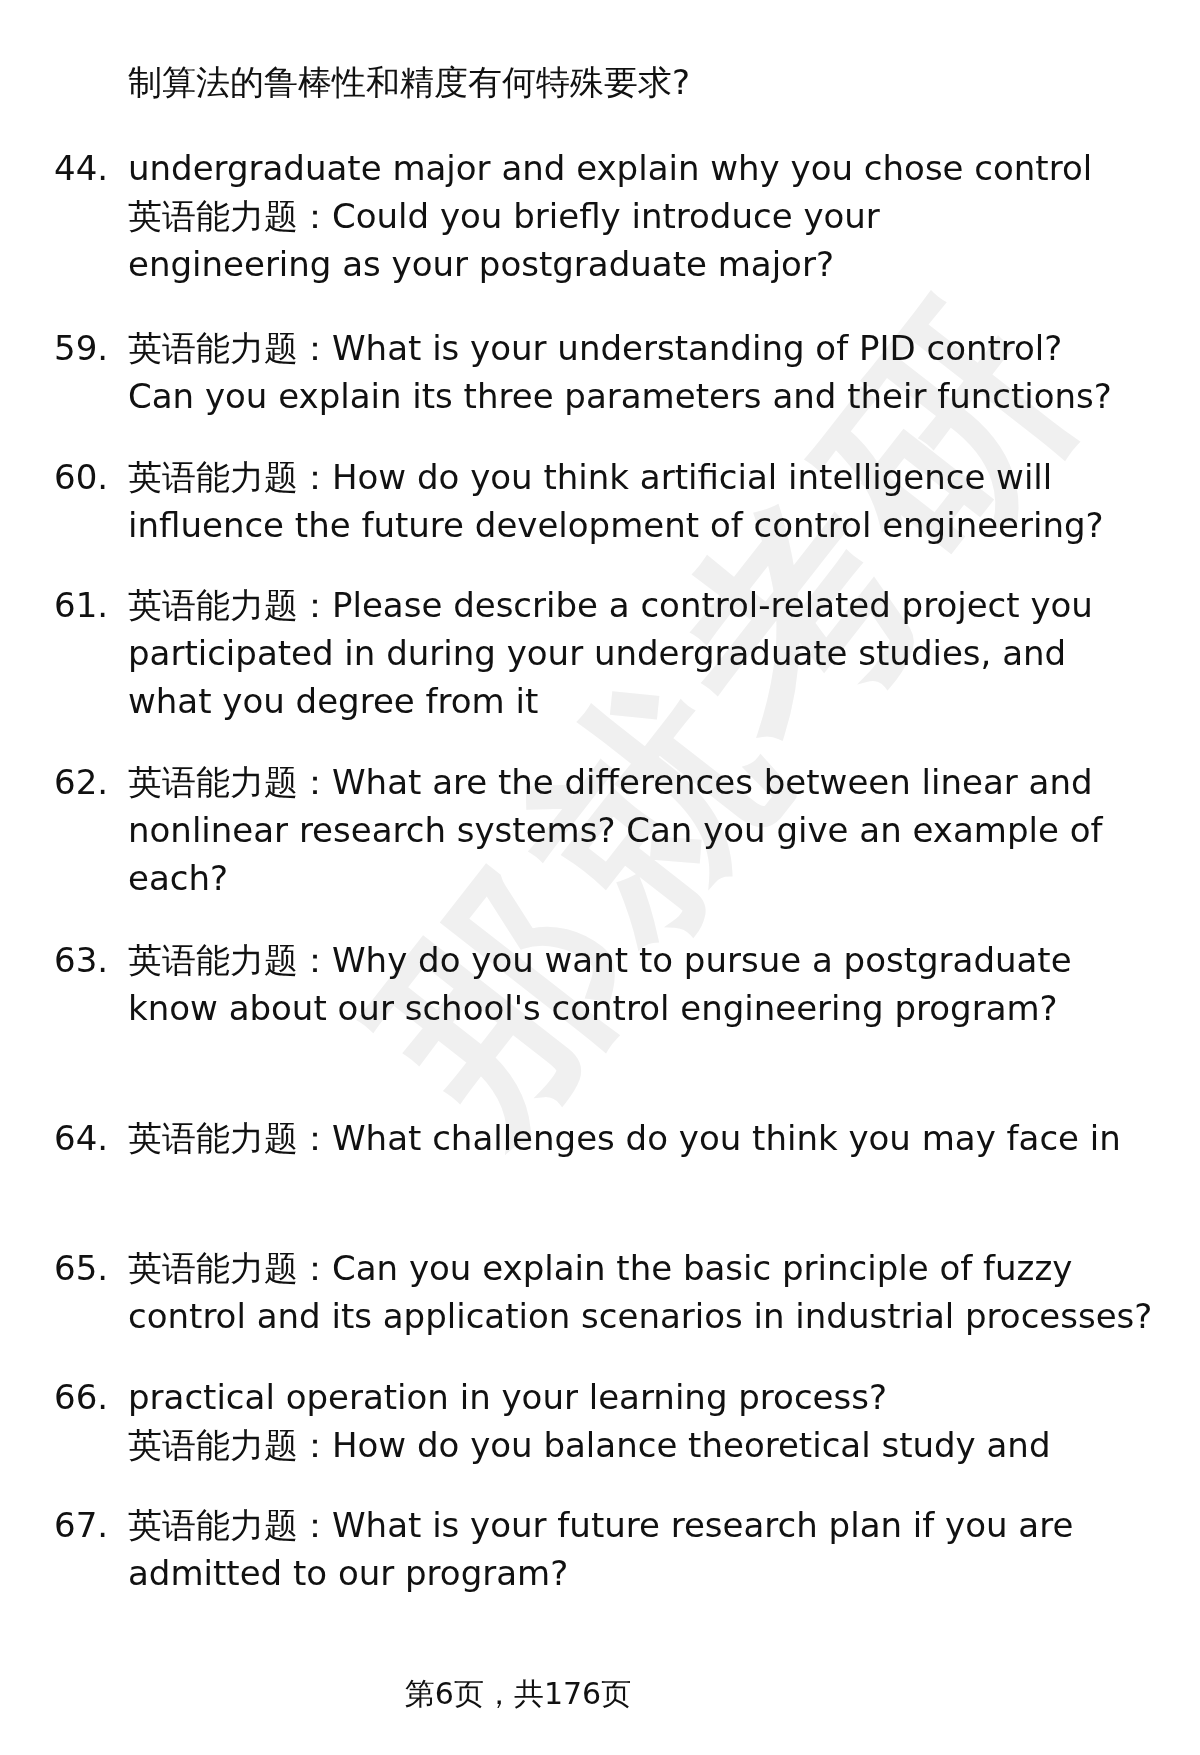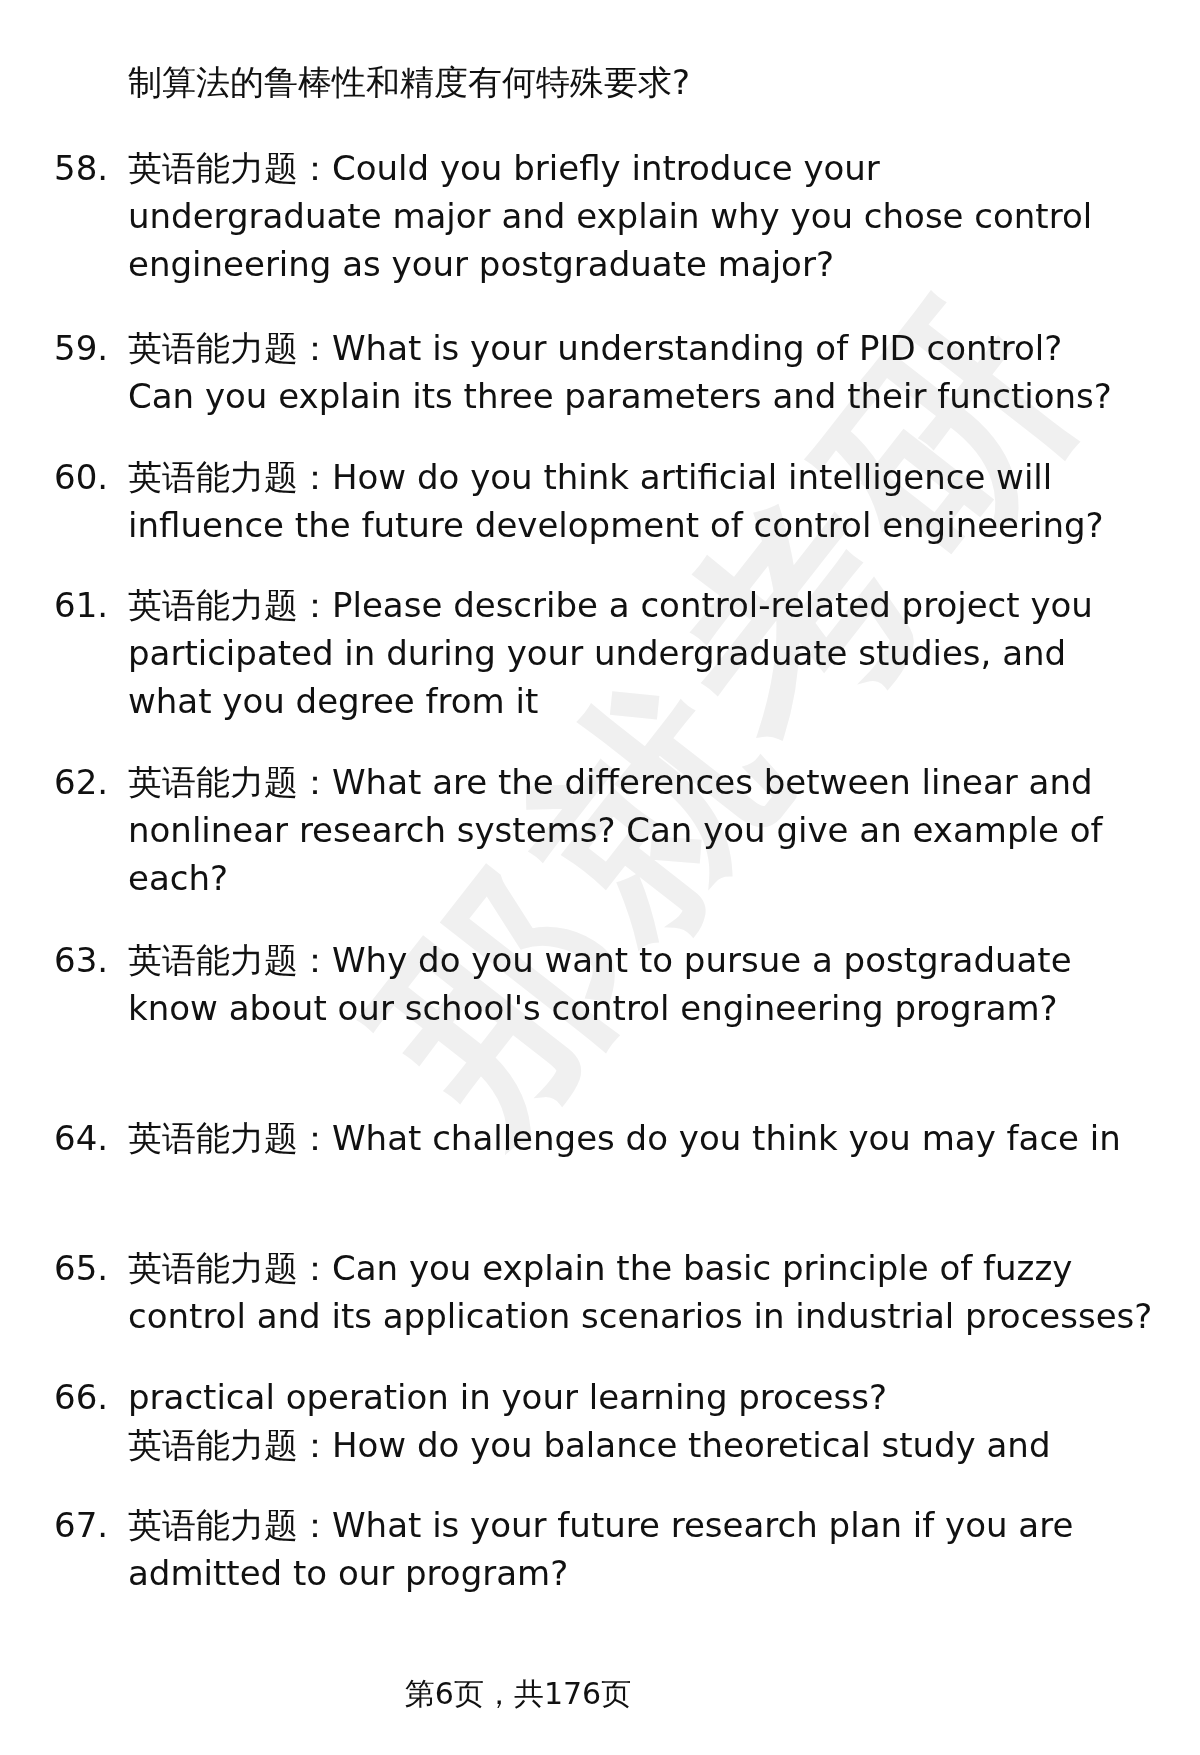--- a/index.html
+++ b/index.html
@@ -35,24 +35,24 @@
 </head>
 <body>
 
 <div class="watermark">那就考研</div>
 
 <div class="content">
   <div class="cont-line">制算法的鲁棒性和精度有何特殊要求?</div>
 
   <div id="questions">
       <div class="q" style="top: 144px;">
-        <span class="num">58.</span>
+        <span class="num">44.</span>
         <div class="body">
+          <span class="line">undergraduate major and explain why you chose control</span>
           <span class="line"><span>英语能力题：</span><span>Could you briefly introduce your</span></span>
-          <span class="line">undergraduate major and explain why you chose control</span>
           <span class="line">engineering as your postgraduate major?</span>
         </div>
       </div>
       <div class="q" style="top: 324px;">
         <span class="num">59.</span>
         <div class="body">
           <span class="line"><span>英语能力题：</span><span>What is your understanding of PID control?</span></span>
           <span class="line">Can you explain its three parameters and their functions?</span>
         </div>
       </div>

